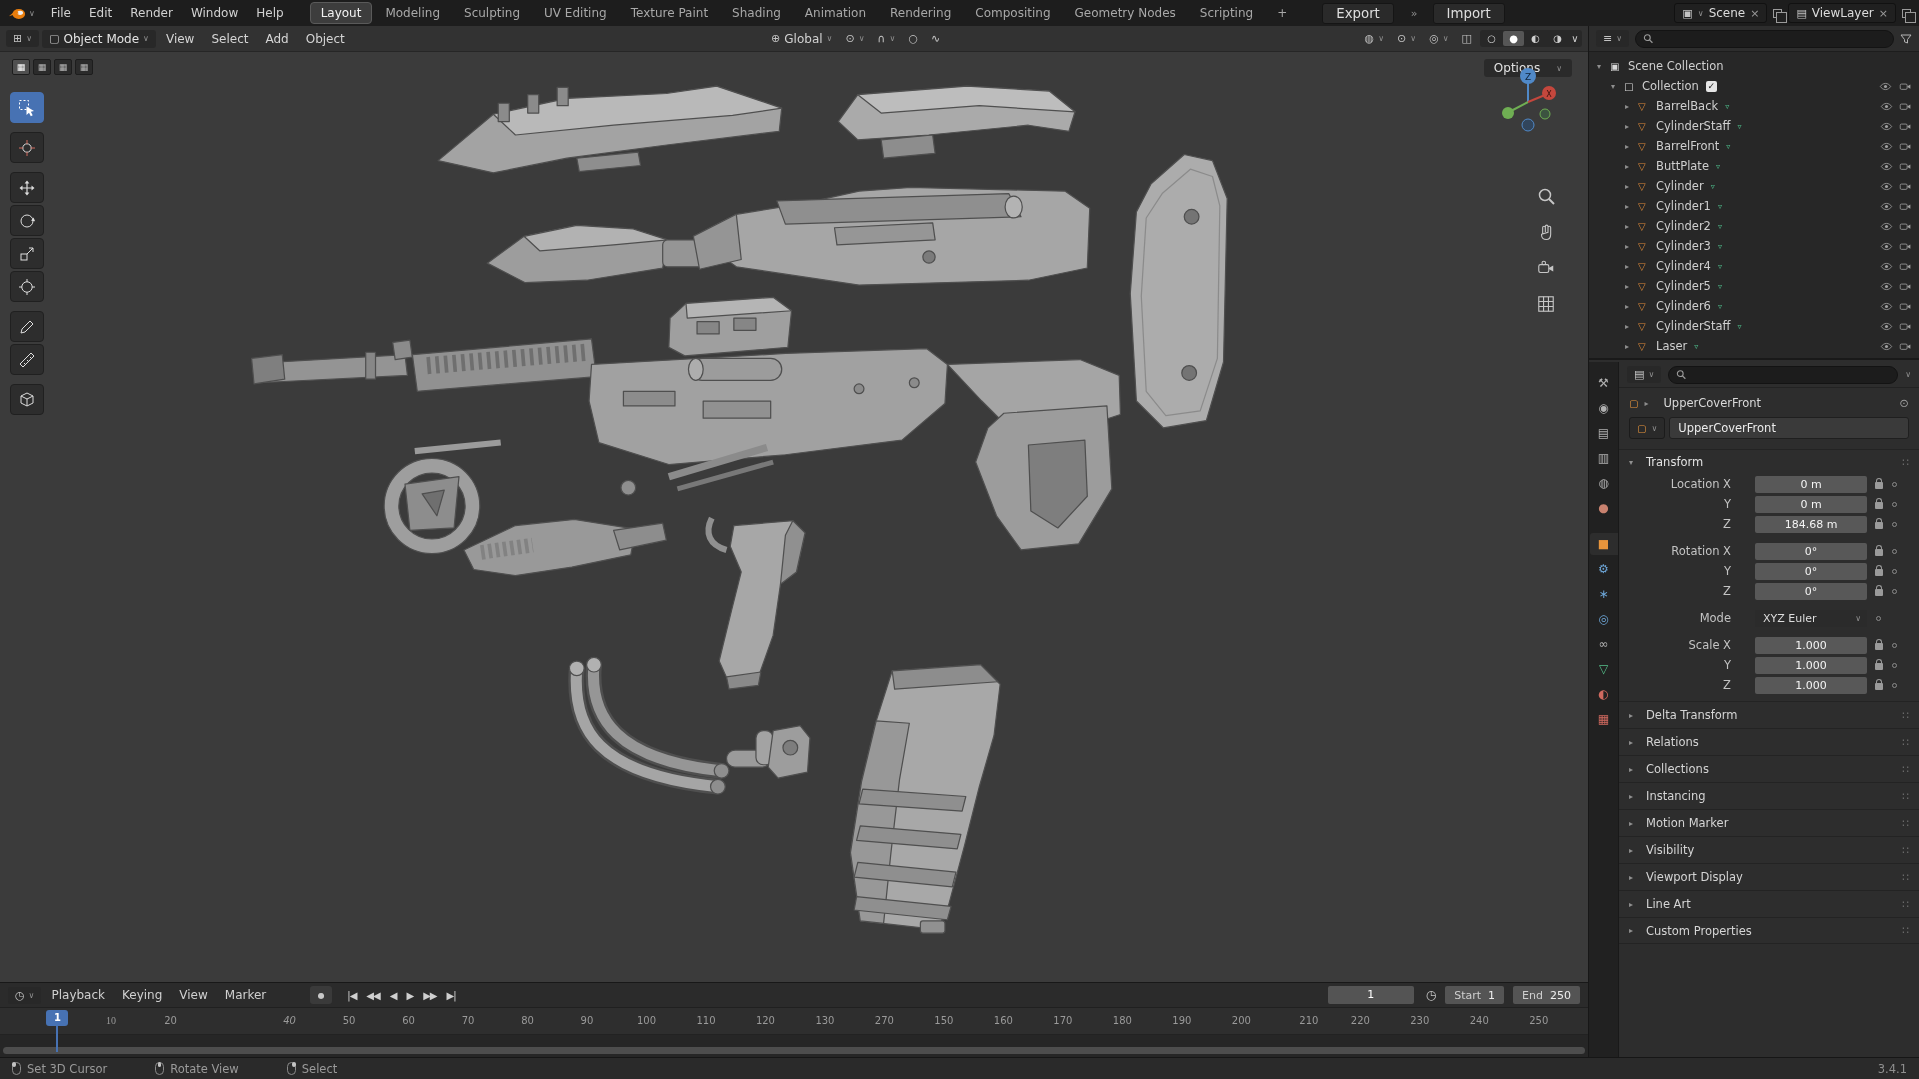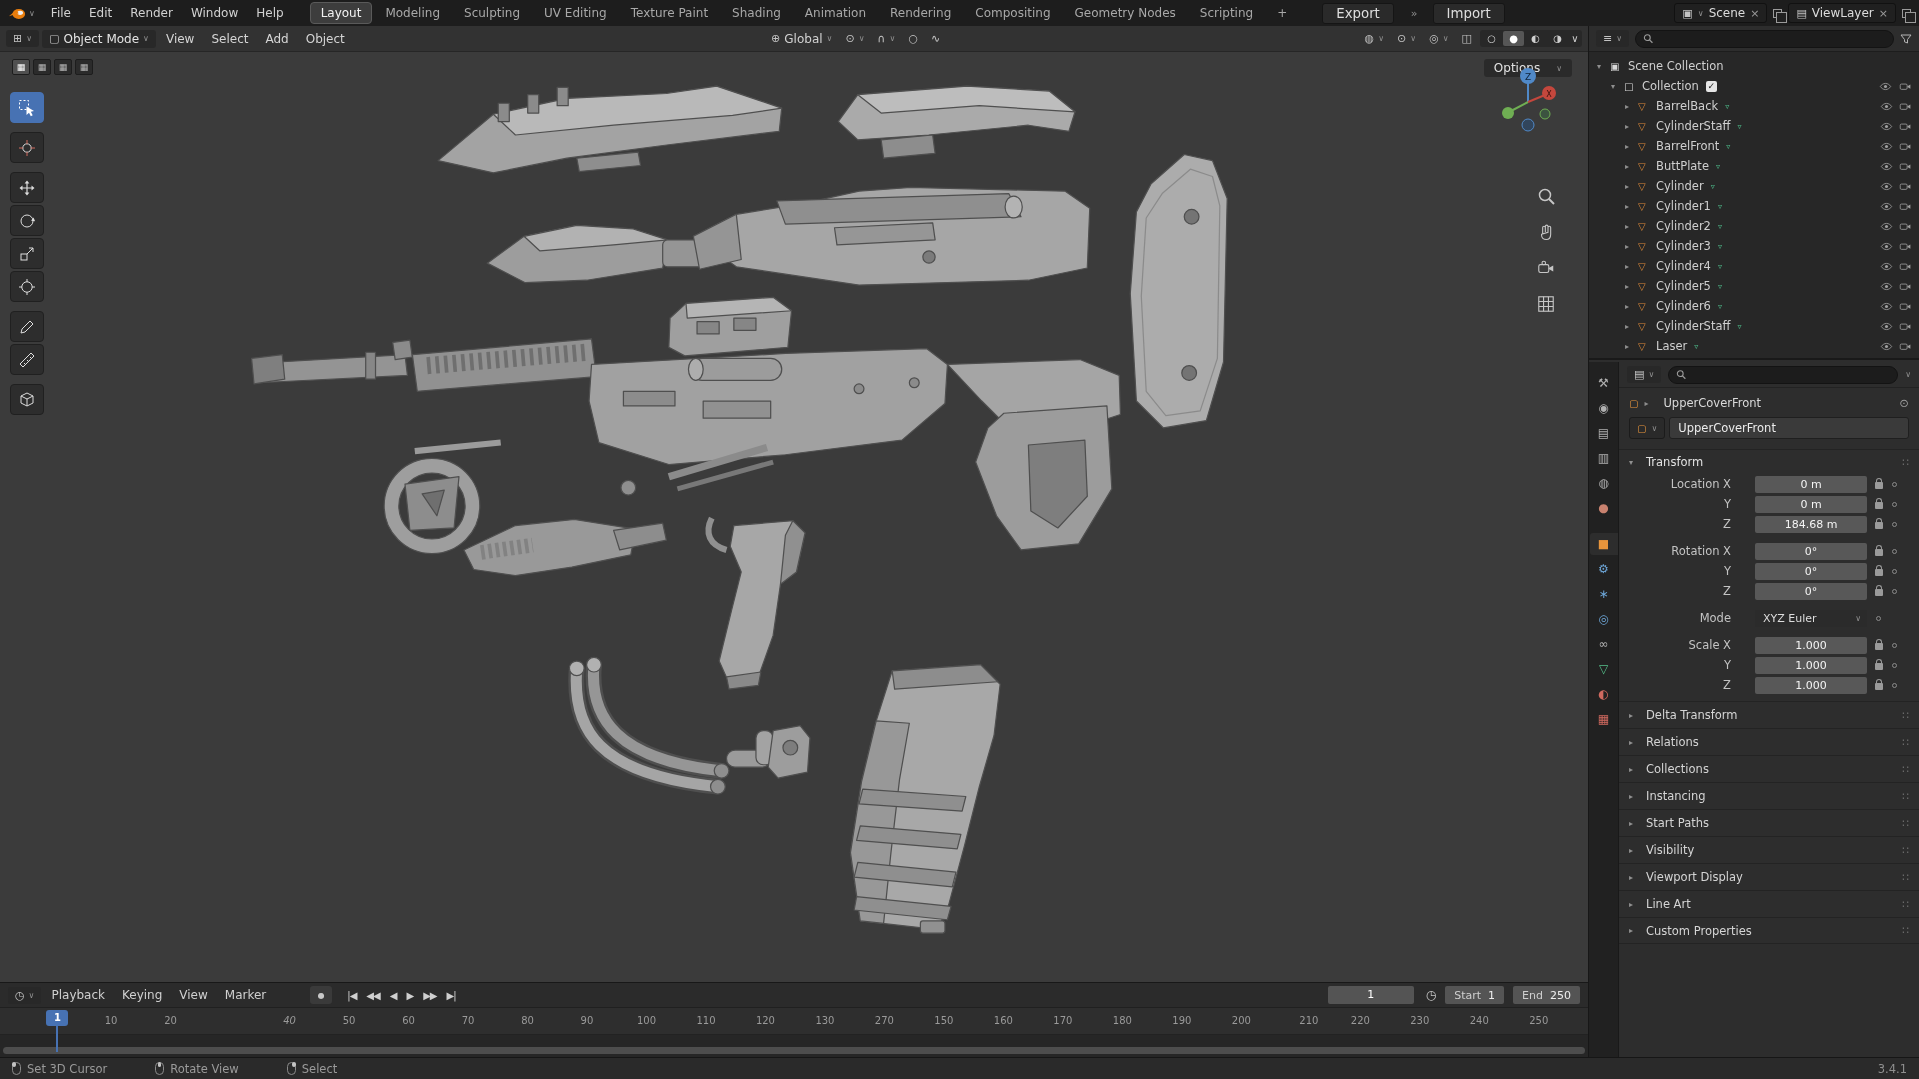--- a/index.html
+++ b/index.html
@@ -470,21 +470,21 @@
         <span class="pl">Start</span>
         <span>1</span>
       </span>
       <span class="pill">
         <span class="pl">End</span>
         <span>250</span>
       </span>
     </div>
     <div class="rulerwrap">
       <div class="ruler" id="ruler">
-          <span class="tick" style="left: 6.996%;">10</span>
+          <span class="tick" style="left: 6.996%; font-family: Liberation Serif, serif;">10</span>
           <span class="tick" style="left: 10.742%;">20</span>
           <span class="tick" style="left: 14.488%; margin-top: 24px;">30</span>
           <span class="tick" style="left: 18.234%; font-style: italic;">40</span>
           <span class="tick" style="left: 21.98%;">50</span>
           <span class="tick" style="left: 25.726%;">60</span>
           <span class="tick" style="left: 29.472%;">70</span>
           <span class="tick" style="left: 33.218%;">80</span>
           <span class="tick" style="left: 36.964%;">90</span>
           <span class="tick" style="left: 40.71%;">100</span>
           <span class="tick" style="left: 44.456%;">110</span>
@@ -914,21 +914,21 @@
             <span>Collections</span>
             <span class="sdots">∷</span>
           </div>
         <div class="sect">
             <span class="sarr">▸</span>
             <span>Instancing</span>
             <span class="sdots">∷</span>
           </div>
         <div class="sect">
             <span class="sarr">▸</span>
-            <span>Start Paths</span>
+            <span>Motion Marker</span>
             <span class="sdots">∷</span>
           </div>
         <div class="sect">
             <span class="sarr">▸</span>
             <span>Visibility</span>
             <span class="sdots">∷</span>
           </div>
         <div class="sect">
             <span class="sarr">▸</span>
             <span>Viewport Display</span>

